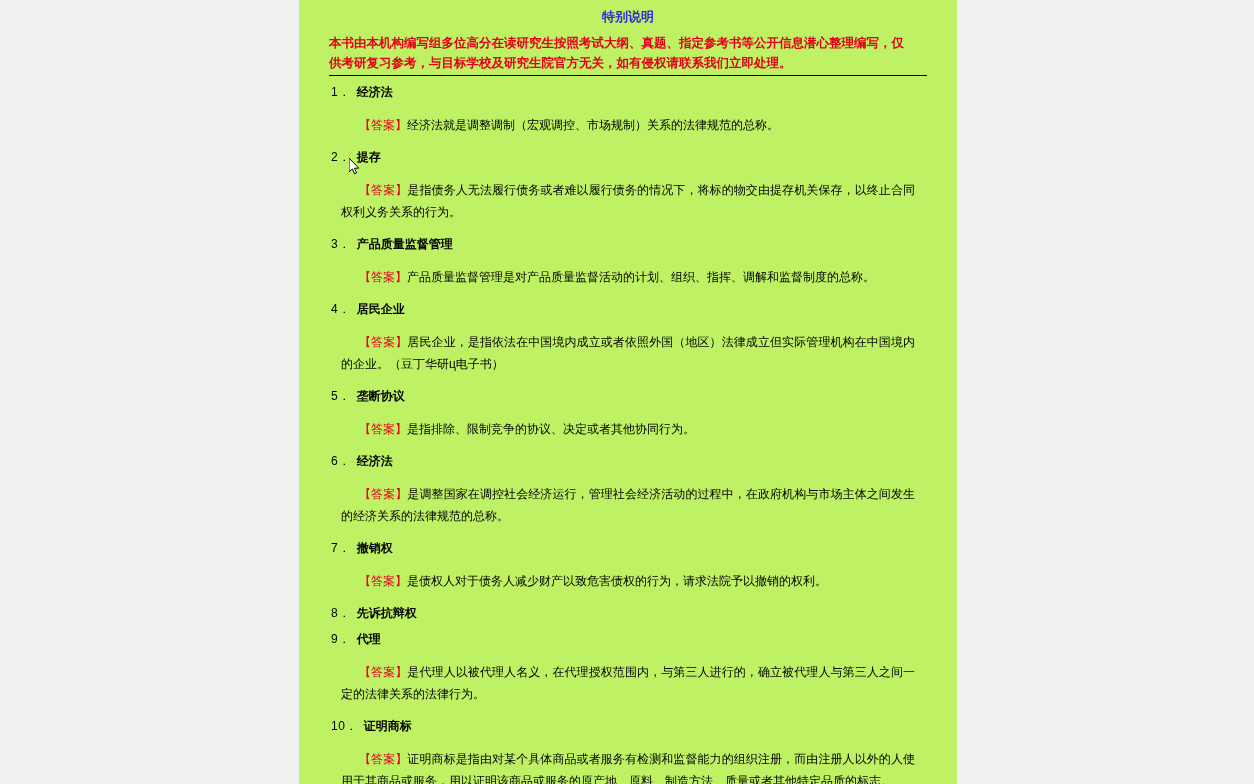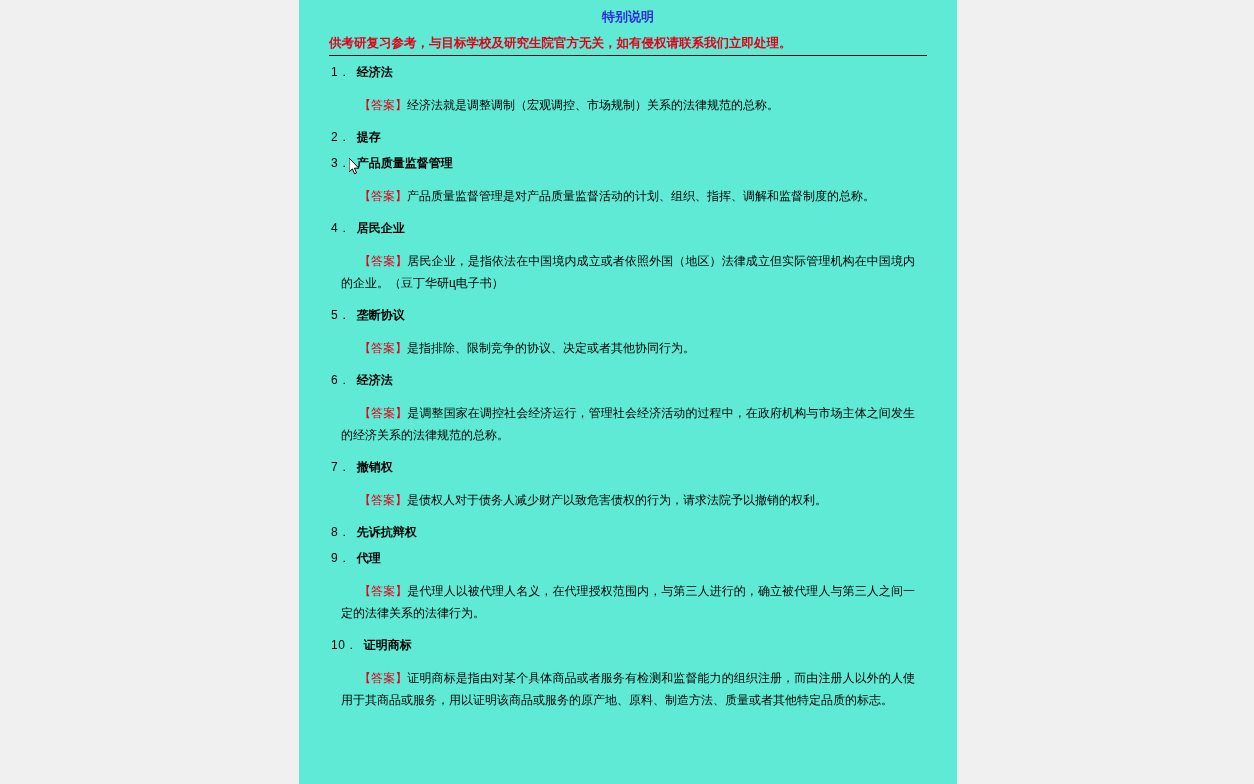--- a/index.html
+++ b/index.html
@@ -28,21 +28,21 @@
   }
   .gutter.left  { left: 0;    width: 299px; }
   .gutter.right { left: 957px; width: 297px; }
 
   .page {
     position: absolute;
     top: 0;
     left: 299px;
     width: 658px;
     height: 784px;
-    background: #5eead4;
+    background: #bef264;
     box-sizing: border-box;
     padding: 4px 30px 0 30px;
     overflow: hidden;
   }
 
   .doc-title {
     text-align: center;
     color: #2c2cd8;
     font-weight: bold;
     font-size: 13px;
@@ -113,35 +113,39 @@
 <div id="viewport">
 
   <div class="gutter left"></div>
   <div class="gutter right"></div>
 
   <div class="page">
 
     <div class="doc-title">特别说明</div>
 
     <div class="notice">
+      <span class="ln">本书由本机构编写组多位高分在读研究生按照考试大纲、真题、指定参考书等公开信息潜心整理编写，仅</span>
       <span class="ln">供考研复习参考，与目标学校及研究生院官方无关，如有侵权请联系我们立即处理。</span>
     </div>
 
     <hr class="rule">
 
 
     <div class="qnum">
       <span class="idx">1．</span><span class="term">经济法</span>
     </div>
     <div class="answer">
       <span class="tag">【答案】</span><span>经济法就是调整调制（宏观调控、市场规制）关系的法律规范的总称。</span>
     </div>
 
     <div class="qnum">
       <span class="idx">2．</span><span class="term">提存</span>
+    </div>
+    <div class="answer">
+      <span class="tag">【答案】</span><span>是指债务人无法履行债务或者难以履行债务的情况下，将标的物交由提存机关保存，以终止合同权利义务关系的行为。</span>
     </div>
 
     <div class="qnum">
       <span class="idx">3．</span><span class="term">产品质量监督管理</span>
     </div>
     <div class="answer">
       <span class="tag">【答案】</span><span>产品质量监督管理是对产品质量监督活动的计划、组织、指挥、调解和监督制度的总称。</span>
     </div>
 
     <div class="qnum">

